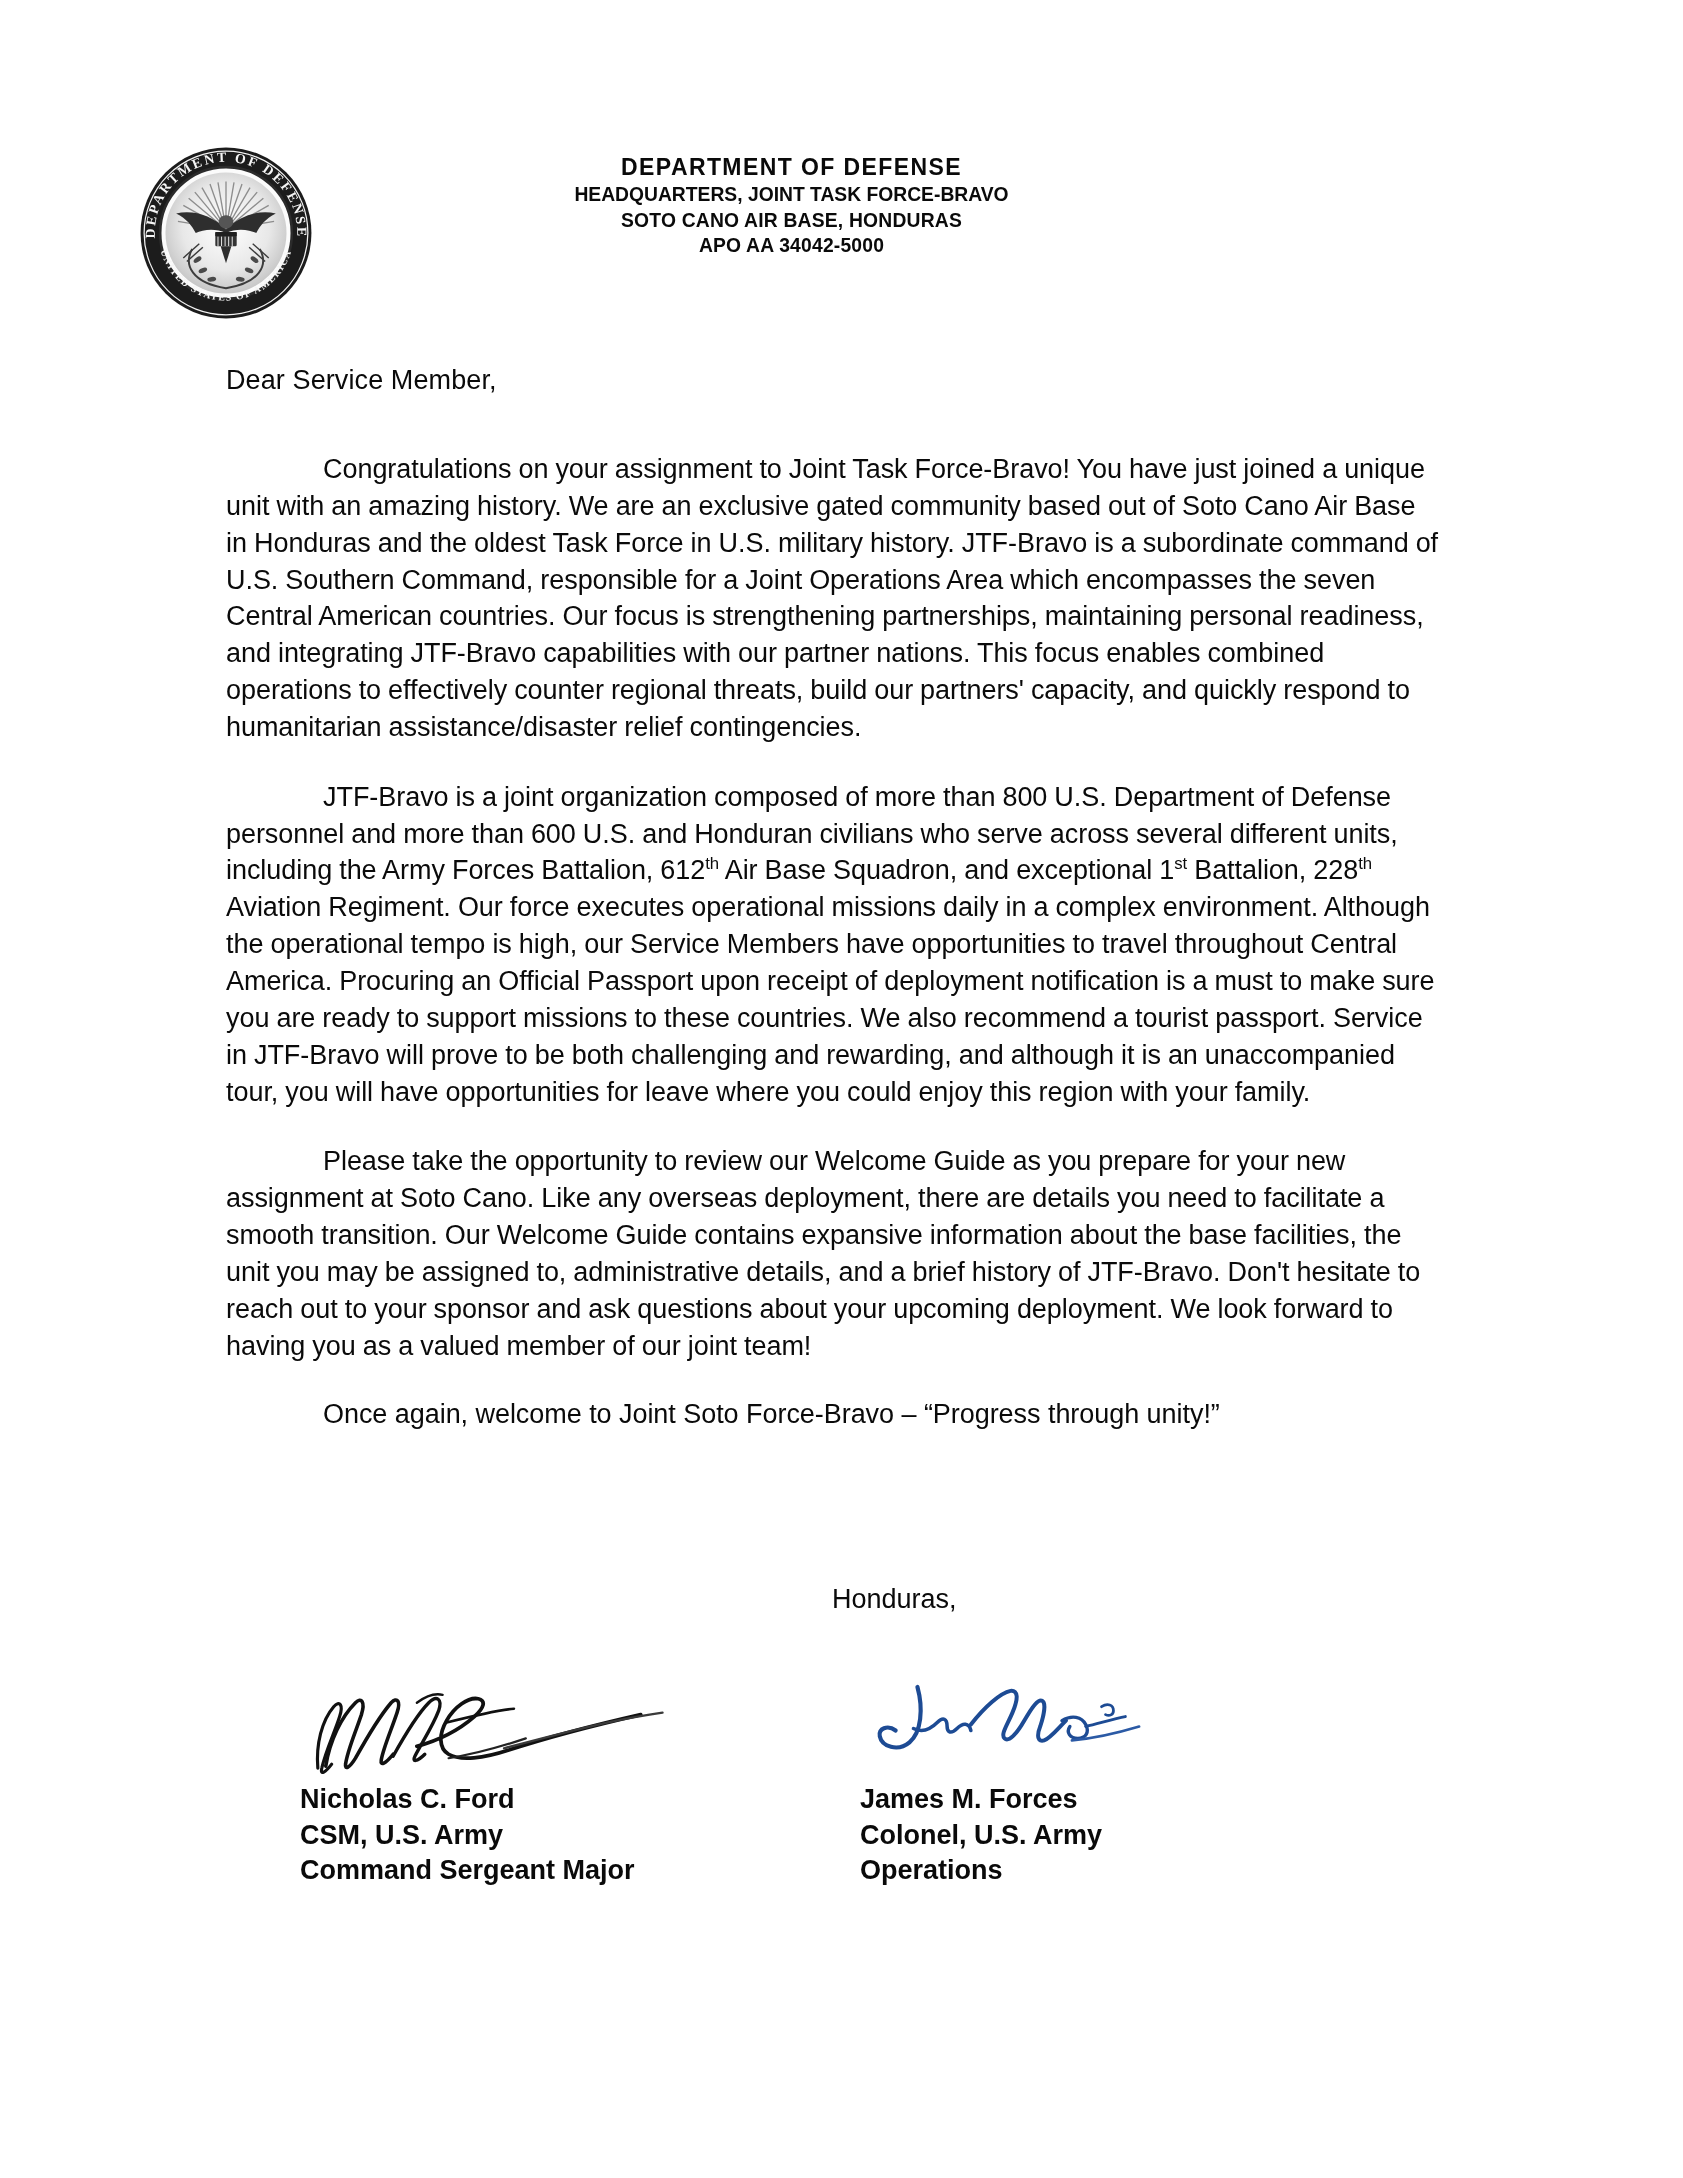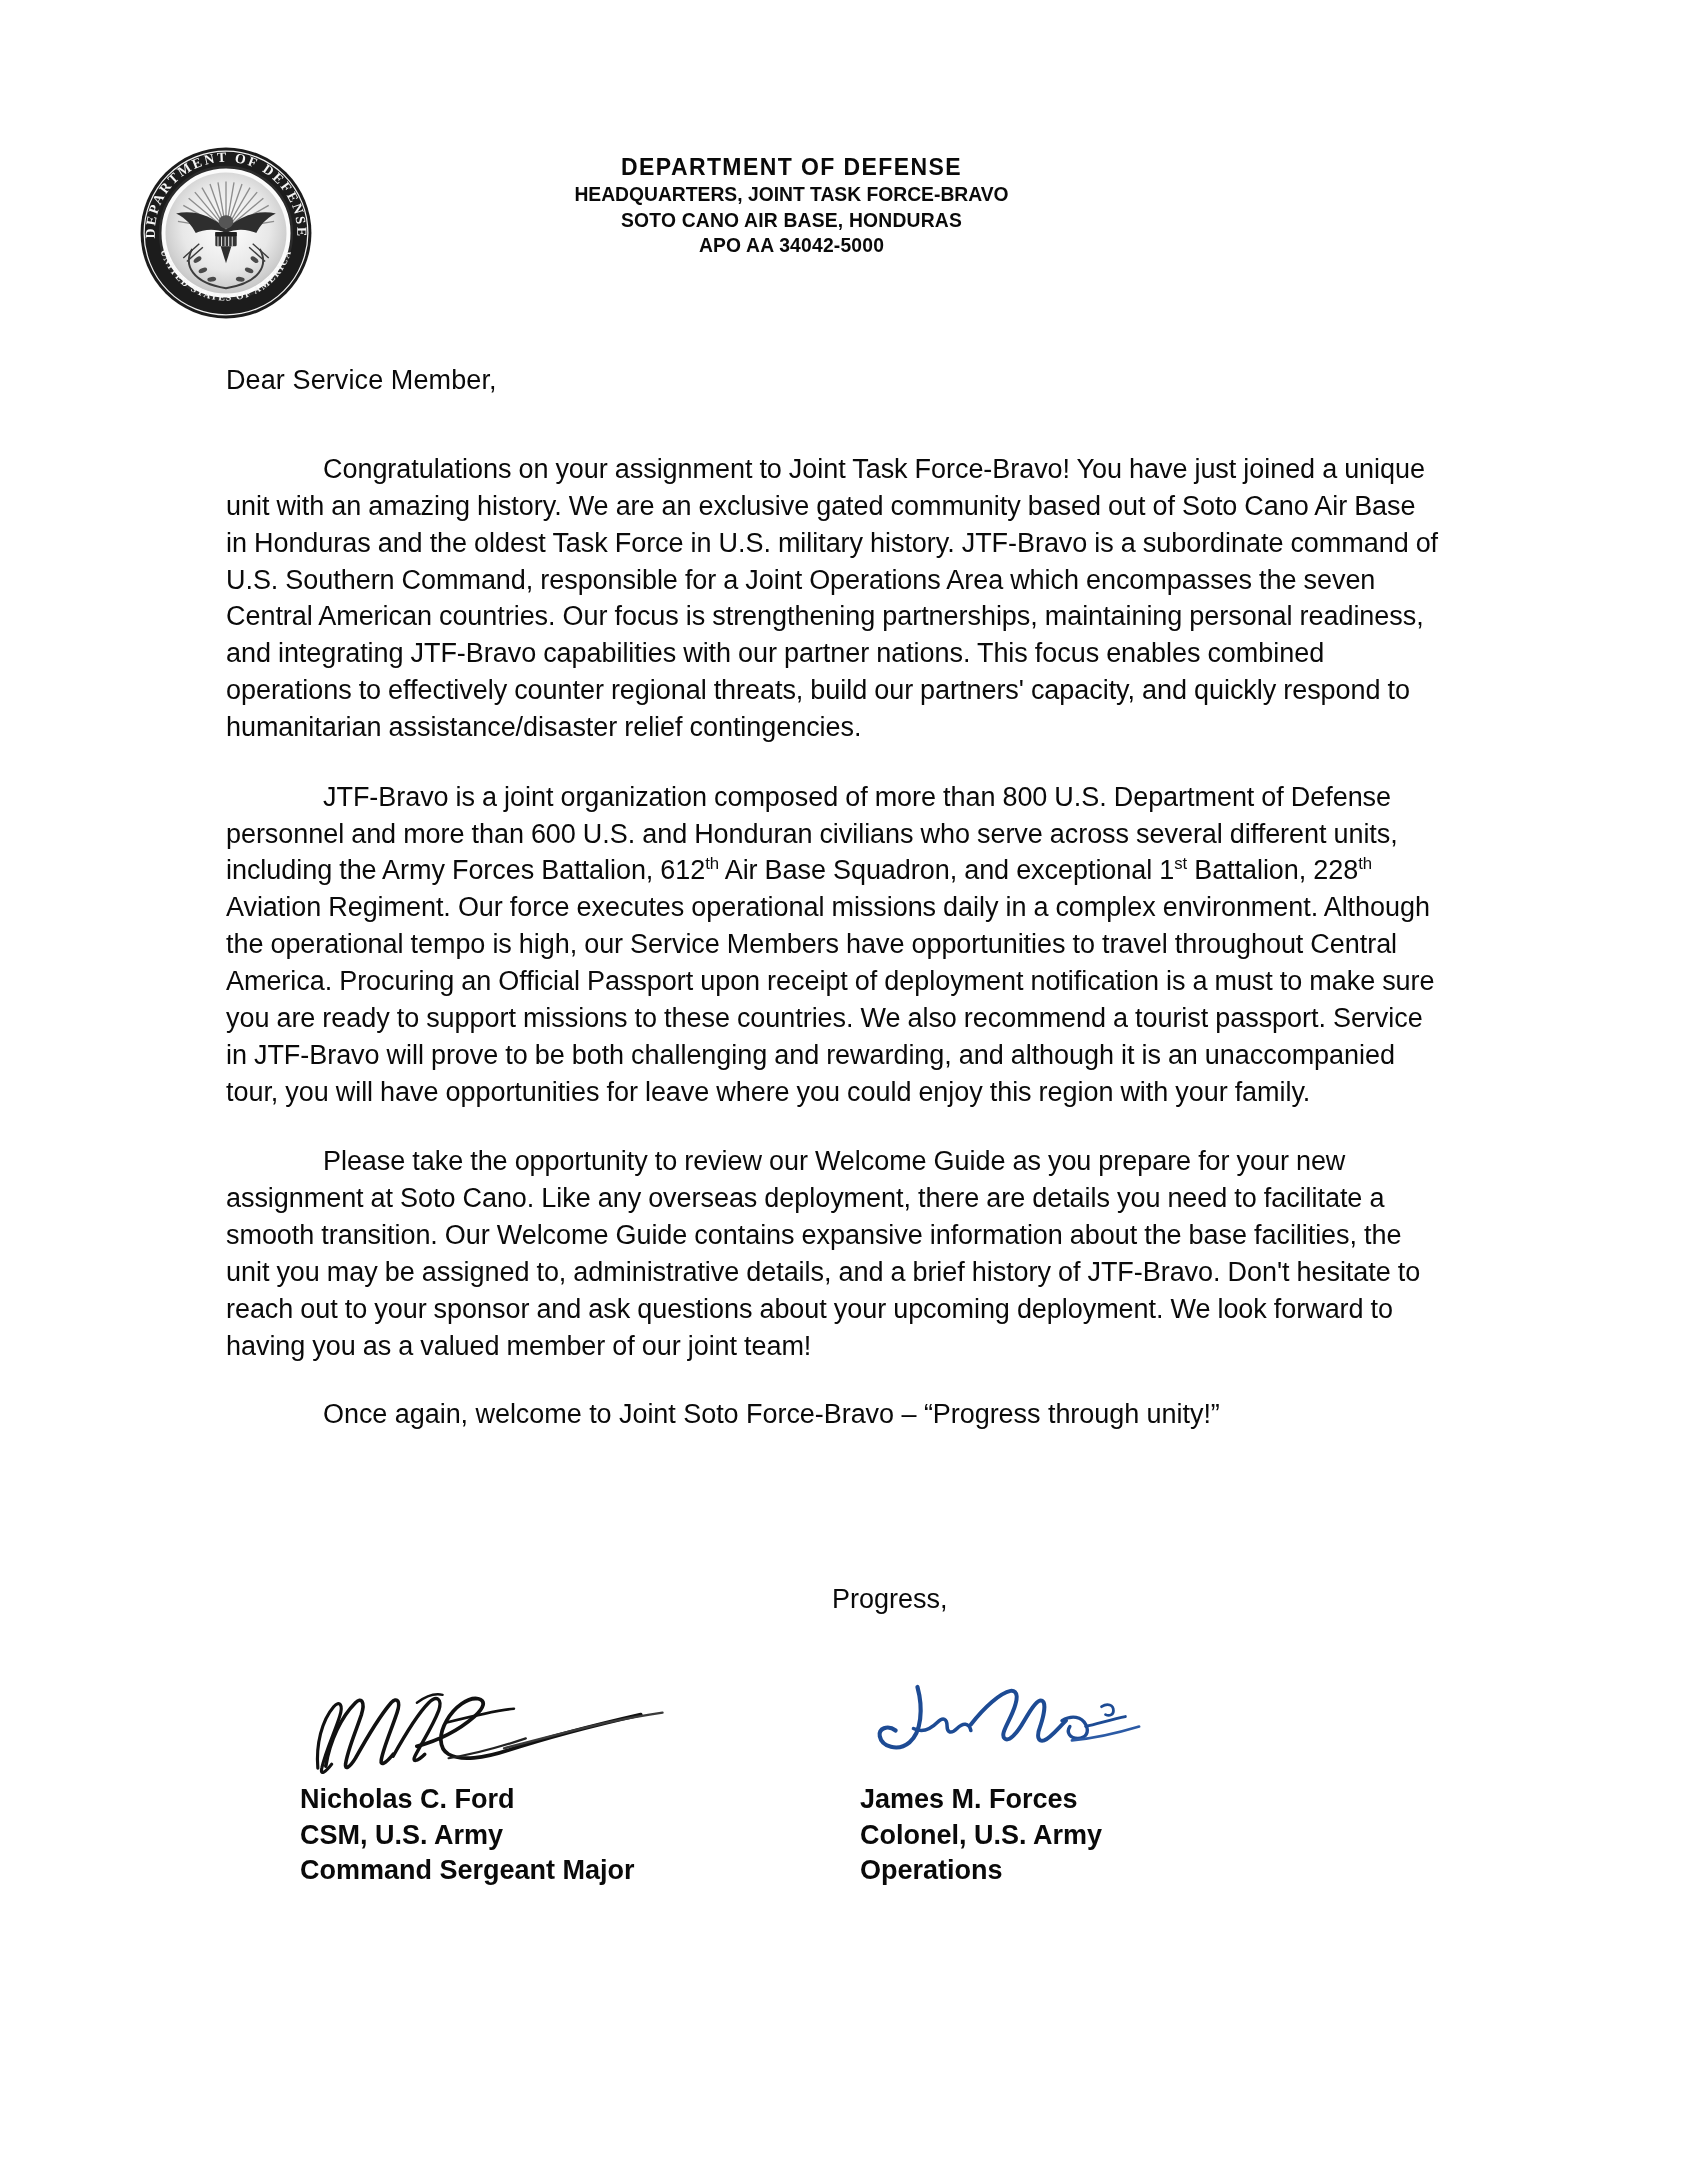--- a/index.html
+++ b/index.html
@@ -264,21 +264,21 @@
 
     <p class="para">Congratulations on your assignment to Joint Task Force-Bravo!  You have just joined a unique unit with an amazing history. We are an exclusive gated community based out of Soto Cano Air Base in Honduras and the oldest Task Force in U.S. military history. JTF-Bravo is a subordinate command of U.S. Southern Command, responsible for a Joint Operations Area which encompasses the seven Central American countries. Our focus is strengthening partnerships, maintaining personal readiness, and integrating JTF-Bravo capabilities with our partner nations. This focus enables combined operations to effectively counter regional threats, build our partners' capacity, and quickly respond to humanitarian assistance/disaster relief contingencies.</p>
 
     <p class="para"><span>JTF-Bravo is a joint organization composed of more than 800 U.S. Department of Defense personnel and more than 600 U.S. and Honduran civilians who serve across several different units, including the Army Forces Battalion, 612</span><sup>th</sup><span> Air Base Squadron, and exceptional 1</span><sup>st</sup><span> Battalion, 228</span><sup>th</sup><span> Aviation Regiment. Our force executes operational missions daily in a complex environment. Although the operational tempo is high, our Service Members have opportunities to travel throughout Central America. Procuring an Official Passport upon receipt of deployment notification is a must to make sure you are ready to support missions to these countries. We also recommend a tourist passport. Service in JTF-Bravo will prove to be both challenging and rewarding, and although it is an unaccompanied tour, you will have opportunities for leave where you could enjoy this region with your family.</span></p>
 
     <p class="para">Please take the opportunity to review our Welcome Guide as you prepare for your new assignment at Soto Cano. Like any overseas deployment, there are details you need to facilitate a smooth transition. Our Welcome Guide contains expansive information about the base facilities, the unit you may be assigned to, administrative details, and a brief history of JTF-Bravo. Don't hesitate to reach out to your sponsor and ask questions about your upcoming deployment. We look forward to having you as a valued member of our joint team!</p>
 
     <p class="closing-line">Once again, welcome to Joint Soto Force-Bravo – “Progress through unity!”</p>
   </div>
 
-  <div class="sincerely">Progress,</div>
+  <div class="sincerely">Honduras,</div>
 
   <div class="sig-area">
 
     <div class="sig-col left">
       <div class="sig-ink">
         <svg width="416" height="109" viewBox="0 0 420 110">
           <g fill="none" stroke="#111111" stroke-linecap="round" stroke-linejoin="round">
             <path d="M18 96 C 16 72, 22 48, 34 34 C 40 27, 44 32, 40 44
                      C 35 60, 26 78, 22 96 C 20 104, 26 100, 32 92" stroke-width="3.2"></path>
             <path d="M26 94 C 30 68, 42 44, 56 30 C 62 24, 66 29, 62 42

